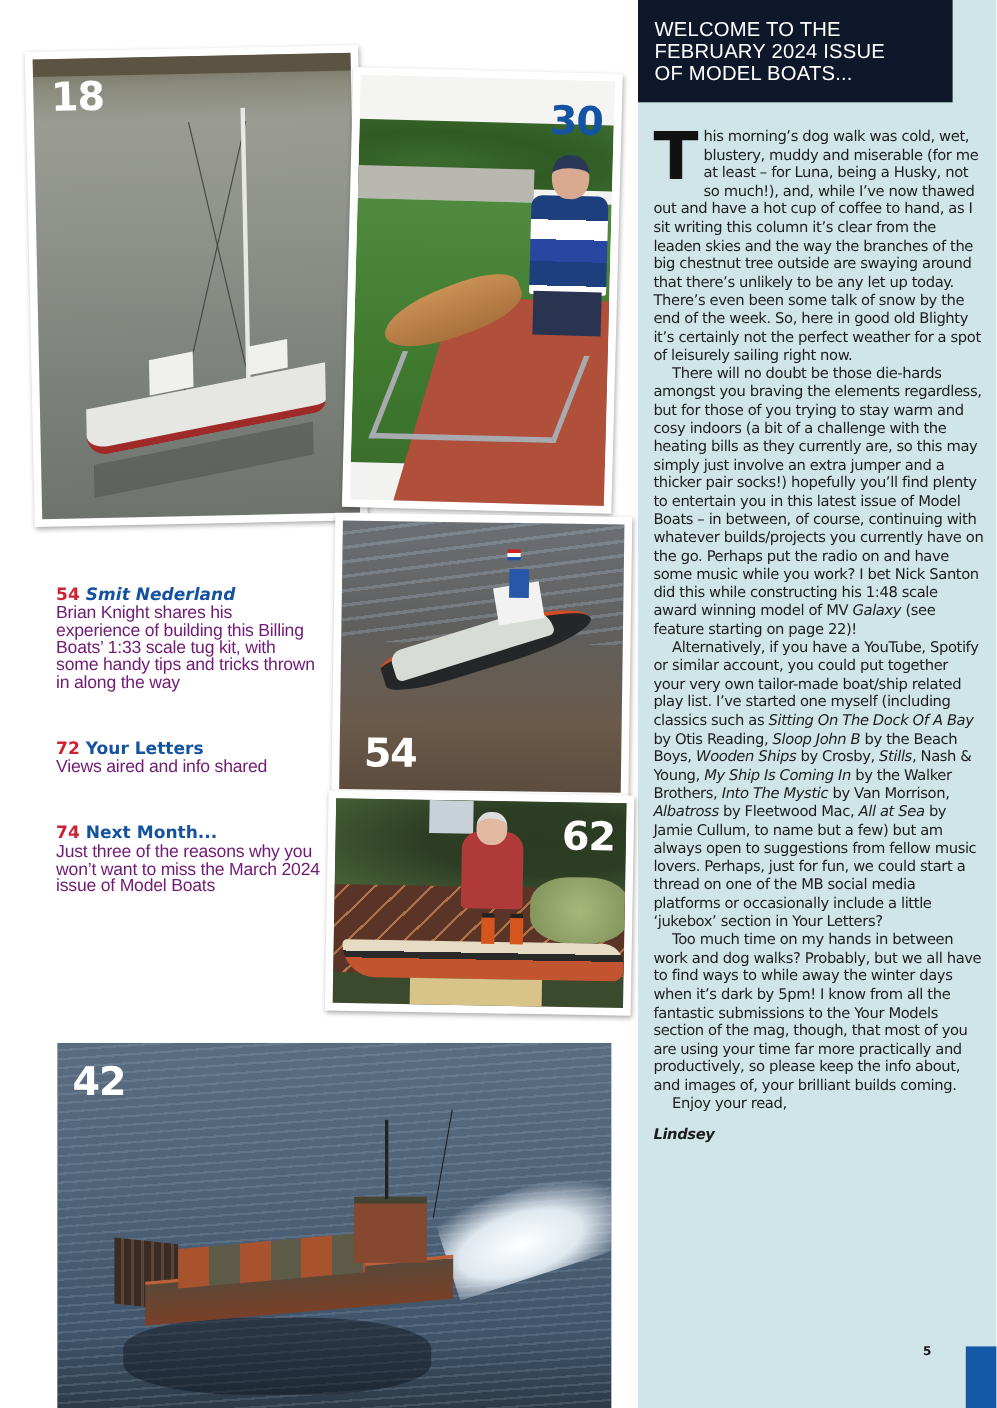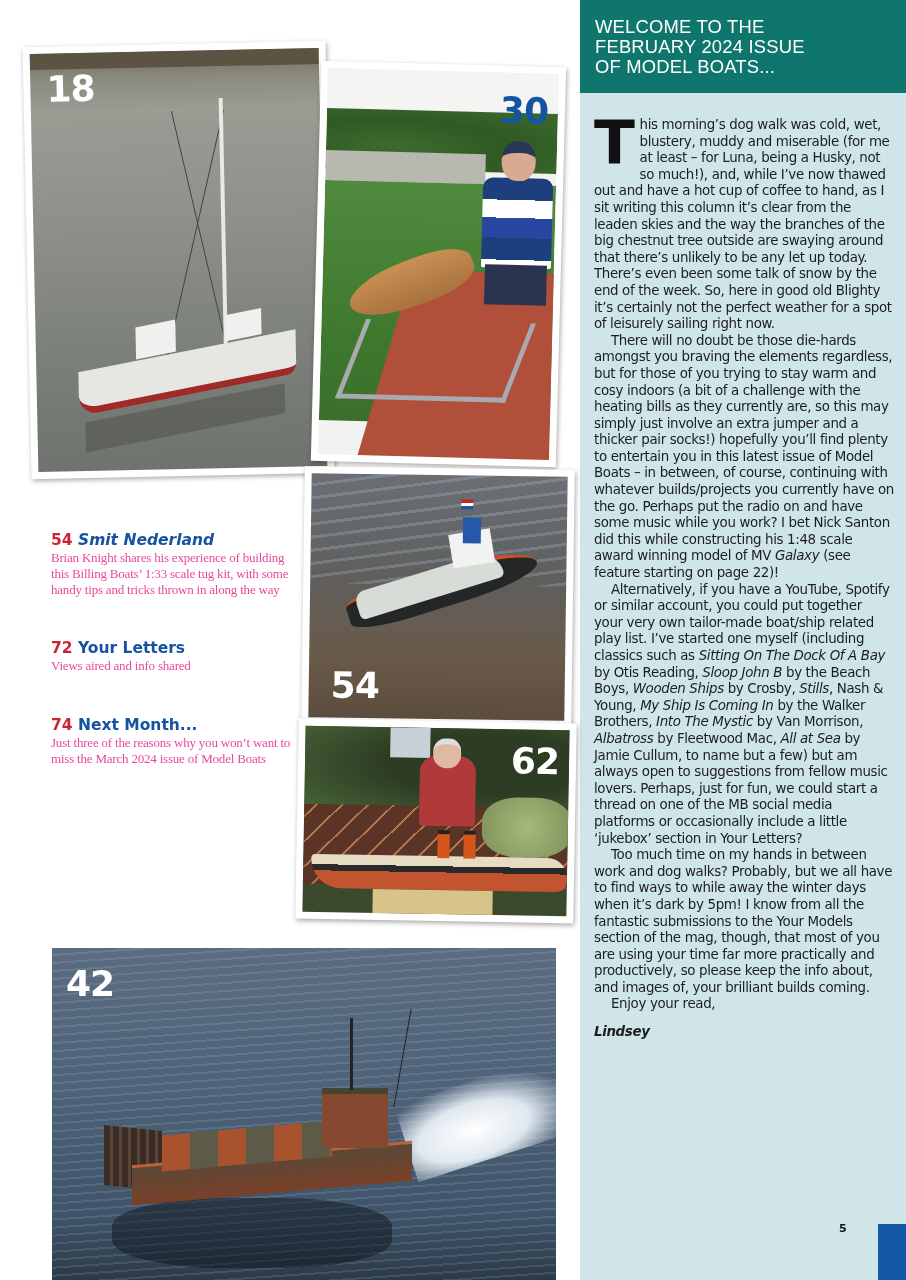--- a/index.html
+++ b/index.html
@@ -92,25 +92,25 @@
   #p42 .reflect { position:absolute; left:60px; top:250px; width:280px; height:70px; background: rgba(10,15,25,0.45); border-radius: 40%; }
   #p42 .photo-num { left: 14px; top: 18px; color: #ffffff; }
 
   
   .contents { position: absolute; left: 51px; top: 489px; width: 240px; }
   .entry { margin-bottom: 9px; }
   .entry-head { font-family: "DejaVu Sans", sans-serif; font-weight: bold; font-size: 15.5px; line-height: 19px; white-space: nowrap; margin-top: 42px; }
   .entry-page { color: #cd2233; }
   .entry-title { color: #1553a1; }
   .entry-title.italic { font-style: italic; }
-  .entry-desc { font-family: Liberation Serif, serif; font-size: 13px; line-height: 15.8px; color: #ec4899; letter-spacing: -0.2px; }
+  .entry-desc { font-family: Liberation Sans, sans-serif; font-size: 16px; line-height: 15.8px; color: #701a75; letter-spacing: -0.2px; }
 
   
   .sidebar { position: absolute; left: 580px; top: 0; width: 326px; height: 1280px; background: #cfe5e8; }
-  .sidebar-header { position: absolute; left: 0; top: 0; width: 326px; height: 93px; background: #0f766e; padding: 17px 16px 0 15px; }
+  .sidebar-header { position: absolute; left: 0; top: 0; width: 286px; height: 93px; background: #0f172a; padding: 17px 16px 0 15px; }
   .sidebar-header div { font-family: "Liberation Sans", sans-serif; font-size: 18.4px; line-height: 20px; color: #ffffff; letter-spacing: 0.2px; }
   .editorial { position: absolute; left: 14px; top: 117px; width: 300px; font-family: "DejaVu Sans", sans-serif; font-size: 13.4px; line-height: 16.6px; color: #1d1d1d; letter-spacing: -0.35px; }
   .editorial p { text-indent: 17px; }
   .editorial p.first { text-indent: 0; }
   .dropcap { float: left; font-family: "DejaVu Sans", sans-serif; font-weight: bold; font-size: 60px; line-height: 48px; margin: 2px 5px 0 0; color: #111; }
   .editorial i { font-style: italic; margin-top: 40px; }
   .signoff { font-weight: bold; font-style: italic; margin-top: 11px; }
   .page-number { position: absolute; left: 259px; top: 1222px; font-family: "DejaVu Sans", sans-serif; font-weight: bold; font-size: 11px; color: #111; }
   .blue-tab { position: absolute; left: 298px; top: 1224px; width: 28px; height: 56px; background: #1459a8; }
 </style>

